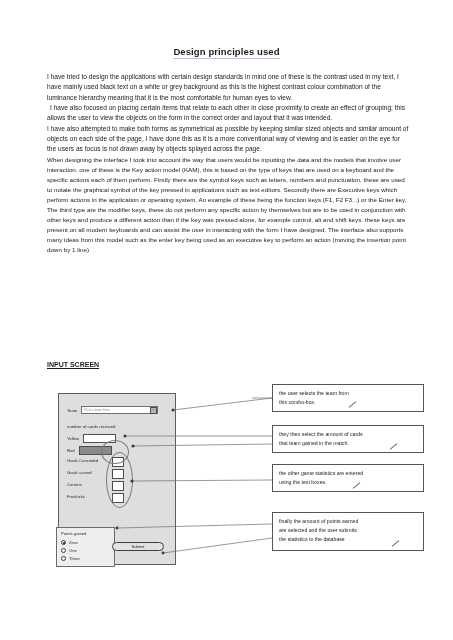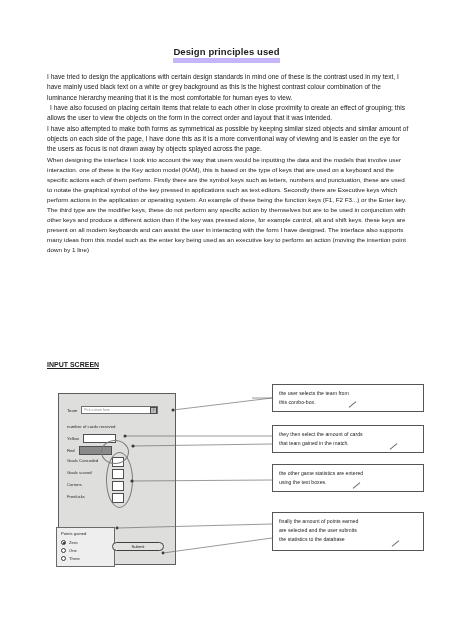--- a/index.html
+++ b/index.html
@@ -26,21 +26,21 @@
     left: 0;
     top: 46px;
     width: 453px;
     text-align: center;
     font-size: 9.5px;
     font-weight: bold;
     letter-spacing: 0.1px;
     color: #1d1d1d;
   }
   .doc-title span {
-    border-bottom: 5px solid #c4b5fd;
+    border-bottom: 1px solid #c4b5fd;
     padding-bottom: 1px;
   }
 
   .body-text {
     position: absolute;
     left: 47px;
     top: 72px;
     width: 362px;
     font-size: 6.6px;
     line-height: 10.35px;

